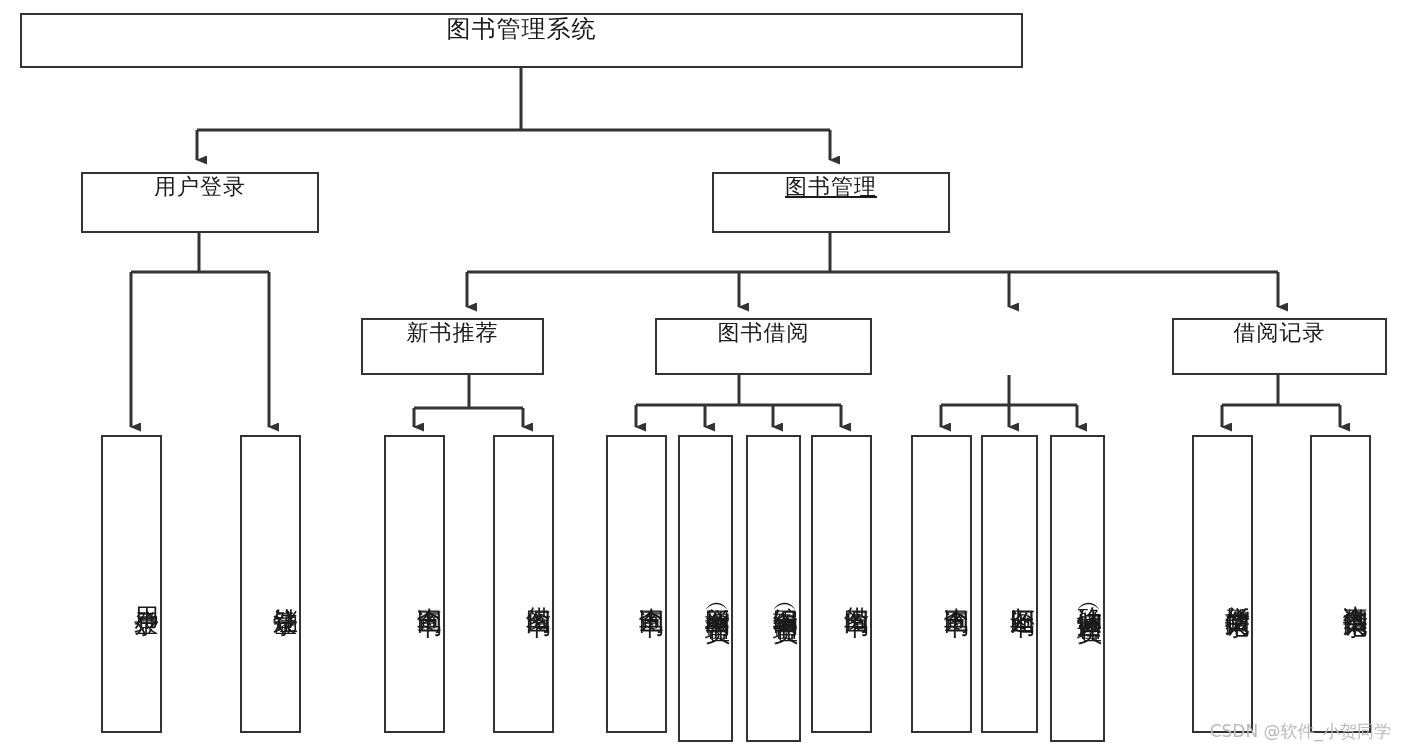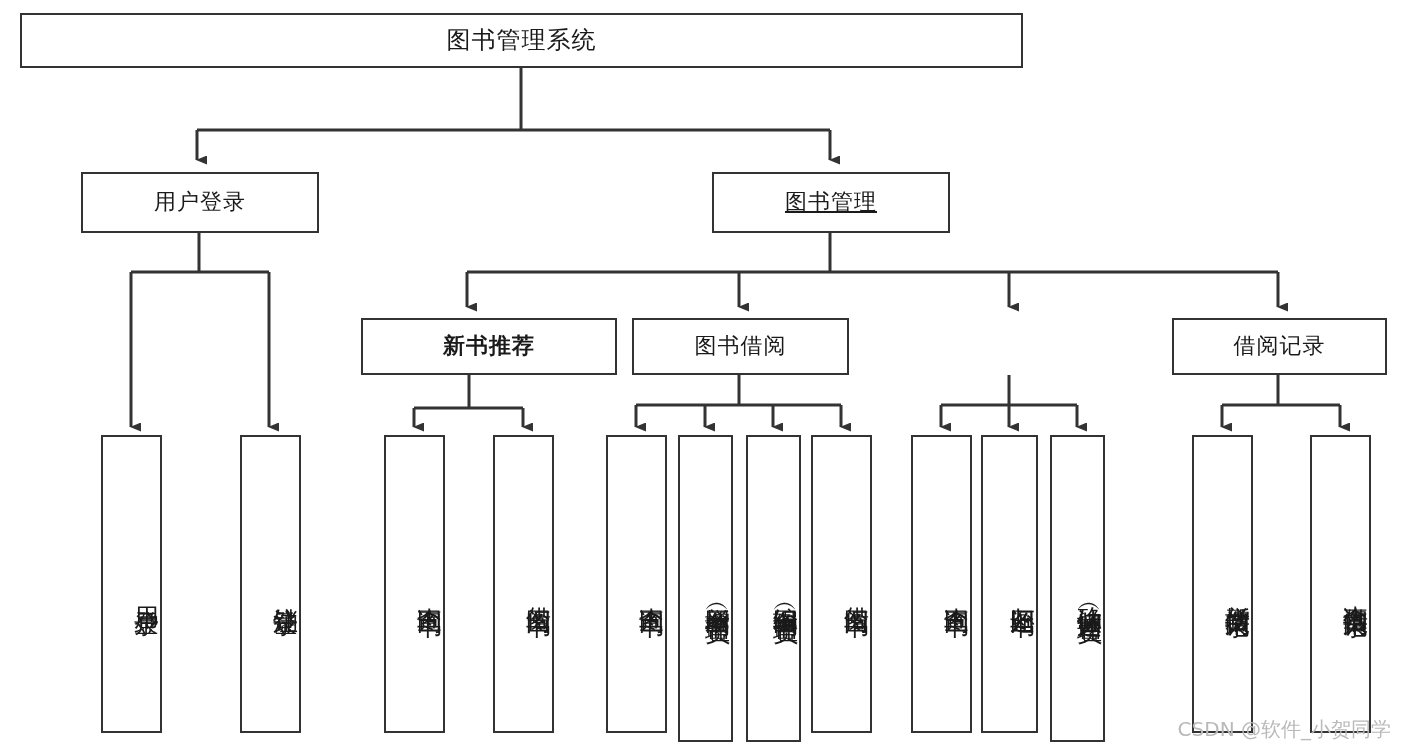--- a/index.html
+++ b/index.html
@@ -22,21 +22,21 @@
     width: 1405px;
     height: 747px;
     pointer-events: none;
   }
   .node {
     position: absolute;
     box-sizing: border-box;
     border: 2px solid #333333;
     background: #ffffff;
     display: flex;
-    align-items: center;
+    align-items: flex-start;
     justify-content: center;
     color: #1a1a1a;
   }
   .node.horiz {
     font-size: 22px;
     letter-spacing: 1px;
     line-height: 1.2;
   }
   .node.vert {
     writing-mode: vertical-rl;
@@ -54,21 +54,21 @@
     white-space: normal;
     max-height: 100%;
   }
   #title-node {
     font-size: 24px;
   }
   .watermark {
     position: absolute;
     right: 14px;
     bottom: 4px;
-    font-size: 20px;
+    font-size: 17px;
     color: #b9b9b9;
     white-space: nowrap;
     font-family: "DejaVu Sans", "Liberation Sans", sans-serif;
   }
 </style>
 </head>
 <body>
 
 <div id="diagram-root">
 
@@ -130,25 +130,25 @@
   </div>
 
   <div class="node horiz" style="left:81px; top:172px; width:238px; height:61px;">
     <span>用户登录</span>
   </div>
 
   <div class="node horiz" style="left:712px; top:172px; width:238px; height:61px;text-decoration:underline;">
     <span>图书管理</span>
   </div>
 
-  <div class="node horiz" style="left:361px; top:318px; width:256px; height:57px;font-weight:bold;">
+  <div class="node horiz" style="left:361px; top:318px; width:183px; height:57px;">
     <span>新书推荐</span>
   </div>
 
-  <div class="node horiz" style="left:632px; top:318px; width:217px; height:57px;">
+  <div class="node horiz" style="left:655px; top:318px; width:217px; height:57px;">
     <span>图书借阅</span>
   </div>
 
 
   <div class="node horiz" style="left:1172px; top:318px; width:215px; height:57px;">
     <span>借阅记录</span>
   </div>
 
   <div class="node vert" style="left:101px; top:435px; width:61px; height:298px;">
     <span class="vlabel">用户登录</span>

